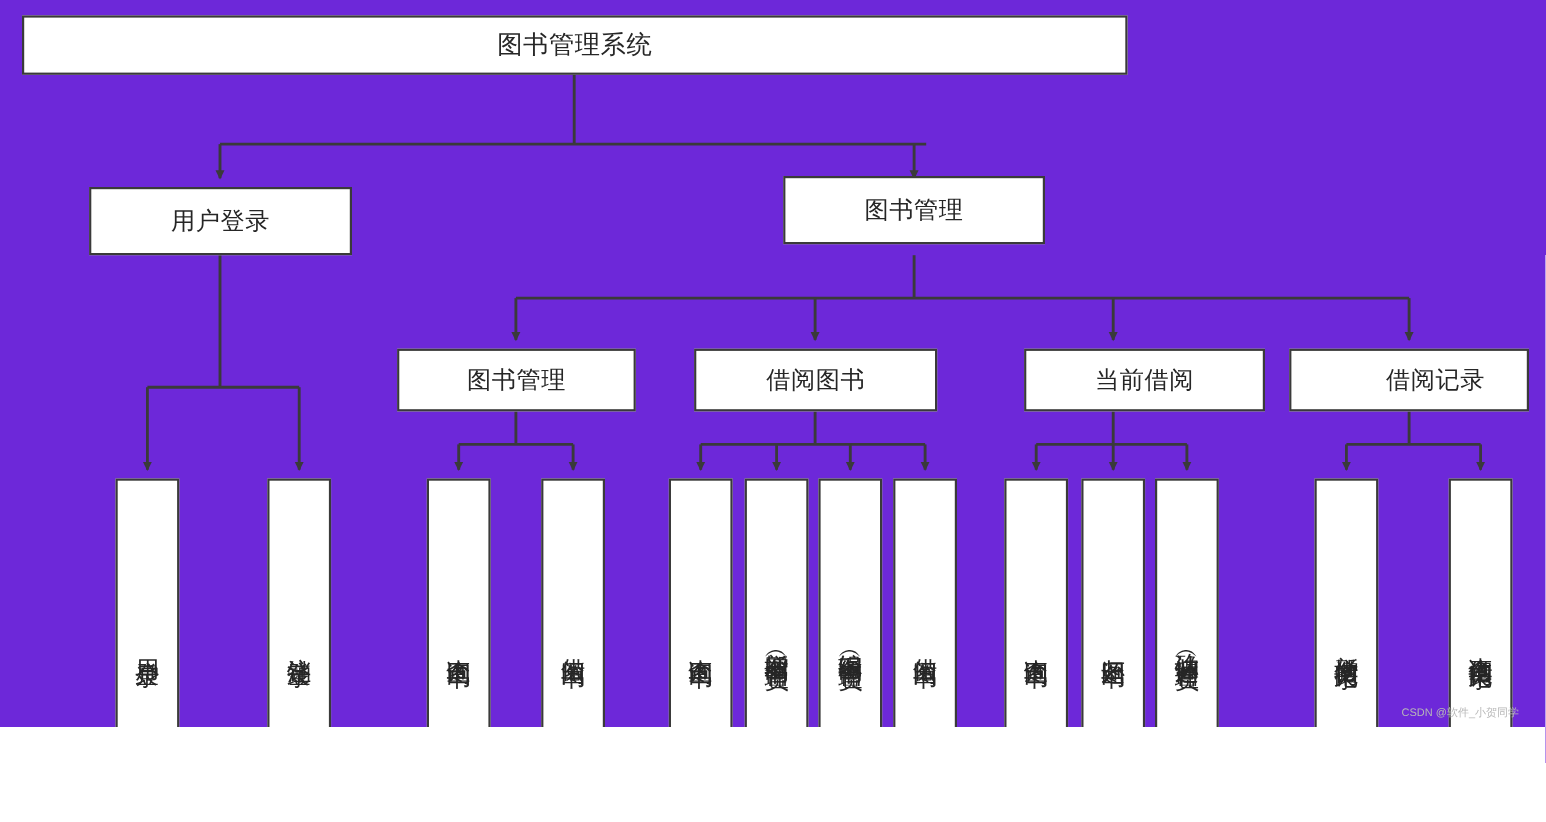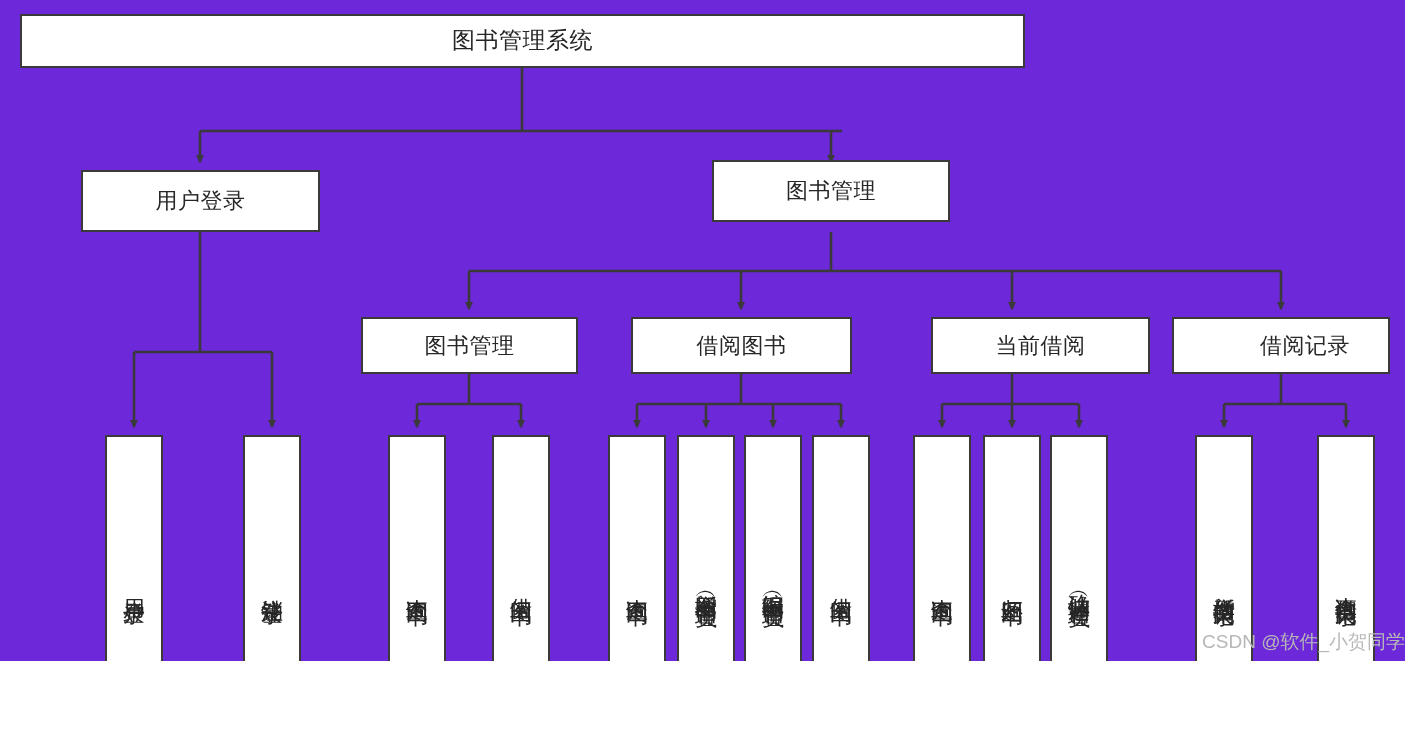--- a/index.html
+++ b/index.html
@@ -59,23 +59,23 @@
   .node.vert .node-label {
     writing-mode: vertical-rl;
     text-orientation: upright;
     font-size: 22px;
     line-height: 1.0;
     letter-spacing: 2px;
     white-space: nowrap;
   }
   #watermark {
     position: absolute;
-    right: 0;
+    right: 24px;
     bottom: 6px;
-    font-size: 19px;
+    font-size: 10px;
     color: #b7b7b7;
     z-index: 5;
     white-space: nowrap;
     font-family: "Liberation Sans", "DejaVu Sans", sans-serif;
   }
 </style>
 </head>
 <body>
 
 <div id="diagram-root">

